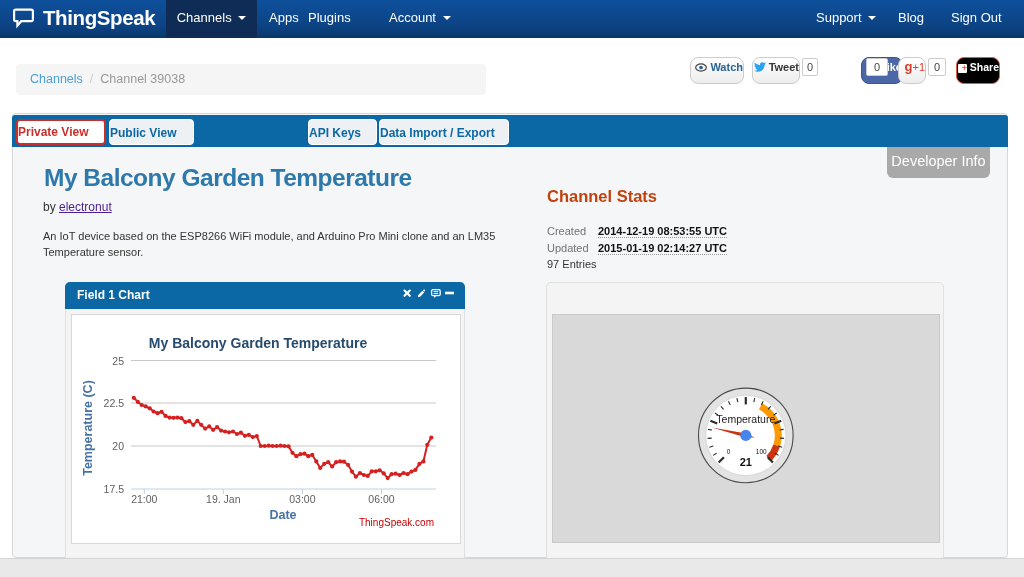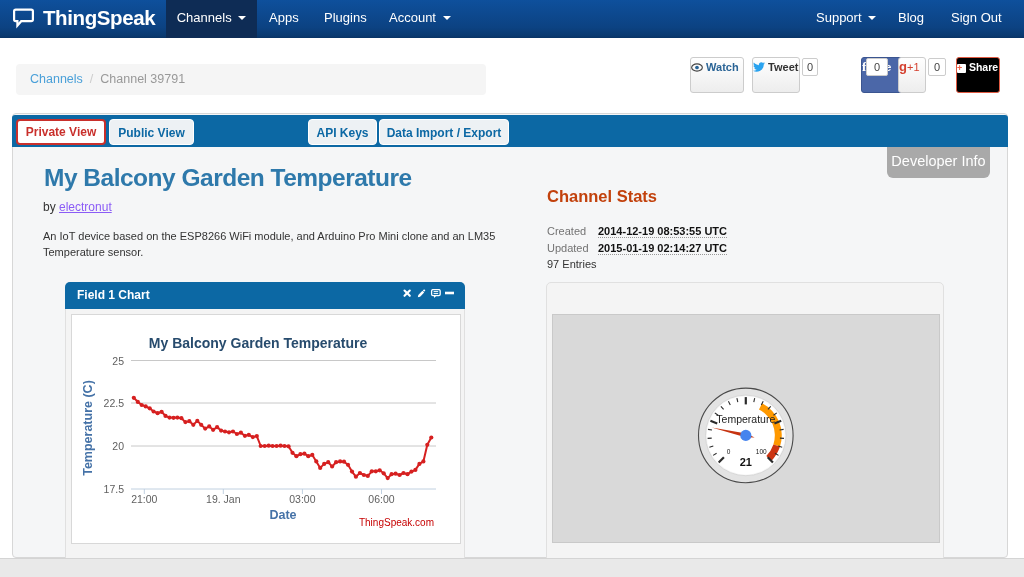--- a/index.html
+++ b/index.html
@@ -13,33 +13,33 @@
 #nav-channels { left:166px; width:91px; background:#0e2c55; text-align:center; }
 .caret { display:inline-block; width:0; height:0; border-left:4px solid transparent; border-right:4px solid transparent; border-top:4px solid #fff; vertical-align:2px; margin-left:3px; }
 
 
 #crumb { position:absolute; left:16px; top:64px; width:470px; height:31px; background:#f5f5f5; border-radius:4px; font-size:12.5px; line-height:31px; white-space:nowrap; }
 #crumb a { color:#4aa0d9; margin-left:14px; }
 #crumb .sep { color:#ccc; margin:0 7px; }
 #crumb .cur { color:#999; }
 
 
-.sb { position:absolute; top:57px; height:36px; border:1px solid #ccc; border-radius:3px; background:linear-gradient(#fff,#ededed); font-size:11px; font-weight:bold; color:#333; text-align:left; line-height:18px; white-space:nowrap; overflow:hidden; }
+.sb { position:absolute; top:57px; height:27px; border:1px solid #ccc; border-radius:8px; background:linear-gradient(#fff,#ededed); font-size:11px; font-weight:bold; color:#333; text-align:right; line-height:18px; white-space:nowrap; overflow:hidden; }
 .cnt { position:absolute; top:58px; height:18px; border:1px solid #ccc; border-radius:2px; background:#fff; font-size:11px; color:#444; text-align:center; line-height:16px; }
 
 
 #panel { position:absolute; left:12px; top:113px; width:996px; height:445px; background:#f5f6f7; border:1px solid #d7d7d7; border-radius:4px; }
 #tabbar { position:absolute; left:-1px; top:1px; width:996px; height:32px; background:#0c68a4; border-radius:3px 3px 0 0; }
-.tab { position:absolute; top:4px; height:26px; line-height:26px; text-align:center; font-size:12px; font-weight:bold; border-radius:4px; background:#edf1f4; border:1px solid #fff; color:#0c68a4; white-space:nowrap; }
+.tab { position:absolute; top:4px; height:26px; line-height:26px; text-align:left; font-size:12px; font-weight:bold; border-radius:4px; background:#edf1f4; border:1px solid #fff; color:#0c68a4; white-space:nowrap; }
 #tab1 { left:4px; width:90px; background:#fff; border:2px solid #c9302c; color:#c9302c; line-height:23px; }
 .hang { position:absolute; top:33px; height:31px; background:#a9a9a9; color:#fff; font-size:14.5px; text-align:center; line-height:29px; border-radius:0 0 6px 6px; }
 
 #h1 { position:absolute; left:31px; top:49.5px; font-size:24.5px; font-weight:bold; letter-spacing:-0.5px; color:#2e79ab; white-space:nowrap; }
 #byline { position:absolute; left:30px; top:86px; font-size:12px; color:#333; }
-#byline a { color:#8b5cf6; text-decoration:underline; }
+#byline a { color:#4c1d95; text-decoration:underline; }
 #desc { position:absolute; left:30px; top:114px; width:520px; font-size:11px; color:#333; line-height:16px; }
 
 #stats { position:absolute; left:534px; top:73px; font-size:11px; color:#333; }
 #stats h2 { font-size:16.5px; color:#c2410c; margin-bottom:19px; }
 .srow { margin-bottom:3.5px; line-height:13px; }
 .slabel { display:inline-block; width:51px; color:#737373; }
 .sval { font-weight:bold; color:#111; border-bottom:1px dotted #999; }
 
 
 .card { position:absolute; top:168px; width:400px; height:288px; background:#f4f4f4; border:1px solid #e0e0e0; border-radius:5px; }
@@ -52,28 +52,28 @@
 #footer { position:absolute; left:0; top:558px; width:1024px; height:19px; background:#e9e9e9; border-top:1px solid #d4d4d4; }
 </style></head>
 <body>
 <div id="nav">
   <svg width="23" height="21" viewBox="0 0 23 21" style="position:absolute;left:13px;top:8px">
     <path d="M2.8,1.6 h15.4 a1.7,1.7 0 0 1 1.7,1.7 v8.2 a1.7,1.7 0 0 1 -1.7,1.7 h-10 l-3.8,4.4 v-4.4 h-1.6 a1.7,1.7 0 0 1 -1.7,-1.7 v-8.2 a1.7,1.7 0 0 1 1.7,-1.7 Z" fill="none" stroke="#fff" stroke-width="2.2"></path>
   </svg>
   <div id="logo">ThingSpeak</div>
   <div class="navitem" id="nav-channels">Channels <span class="caret"></span></div>
   <div class="navitem" style="left:269px">Apps</div>
-  <div class="navitem" style="left:324px">Plugins</div>
+  <div class="navitem" style="left:308px">Plugins</div>
   <div class="navitem" style="left:389px">Account <span class="caret"></span></div>
   <div class="navitem" style="left:816px">Support <span class="caret"></span></div>
   <div class="navitem" style="left:898px">Blog</div>
   <div class="navitem" style="left:951px">Sign Out</div>
 </div>
 
-<div id="crumb"><a href="#">Channels</a><span class="sep">/</span><span class="cur">Channel 39791</span></div>
+<div id="crumb"><a href="#">Channels</a><span class="sep">/</span><span class="cur">Channel 39038</span></div>
 
 <div class="sb" style="left:690px;width:54px;color:#2a6496"><svg width="12" height="9" viewBox="0 0 13 9" style="vertical-align:-1px">
       <ellipse cx="6.5" cy="4.5" rx="5.8" ry="3.9" fill="none" stroke="#444" stroke-width="1.2"></ellipse>
       <circle cx="6.5" cy="4.5" r="2" fill="#2a6496"></circle>
     </svg> Watch</div>
 <div class="sb" style="left:752px;width:48px"><svg width="12" height="10" viewBox="0 0 16 13" style="vertical-align:-1px">
       <path d="M16,1.5c-0.6,0.3-1.2,0.4-1.9,0.5c0.7-0.4,1.2-1,1.4-1.8c-0.6,0.4-1.3,0.6-2.1,0.8C12.8,0.4,12,0,11.1,0C9.3,0,7.8,1.5,7.8,3.3c0,0.3,0,0.5,0.1,0.7C5.2,3.9,2.7,2.6,1.1,0.6C0.8,1.1,0.7,1.6,0.7,2.2c0,1.1,0.6,2.1,1.5,2.7C1.6,4.9,1.1,4.8,0.6,4.5v0c0,1.6,1.1,2.9,2.6,3.2C3,7.8,2.7,7.8,2.4,7.8c-0.2,0-0.4,0-0.6-0.1c0.4,1.3,1.6,2.3,3.1,2.3c-1.1,0.9-2.5,1.4-4.1,1.4c-0.3,0-0.5,0-0.8,0c1.5,0.9,3.2,1.5,5,1.5c6,0,9.3-5,9.3-9.3c0-0.1,0-0.3,0-0.4C15,2.8,15.6,2.2,16,1.5z" fill="#2aa3ef"></path>
     </svg> Tweet</div>
 <div class="cnt" style="left:802px;width:16px">0</div>
 <div class="sb" style="left:861px;width:42px;background:#4b67a8;border-color:#3b5590;color:#fff"><span style="font-family:'Liberation Serif',serif;font-weight:bold;font-size:13px">f</span> Like</div>

